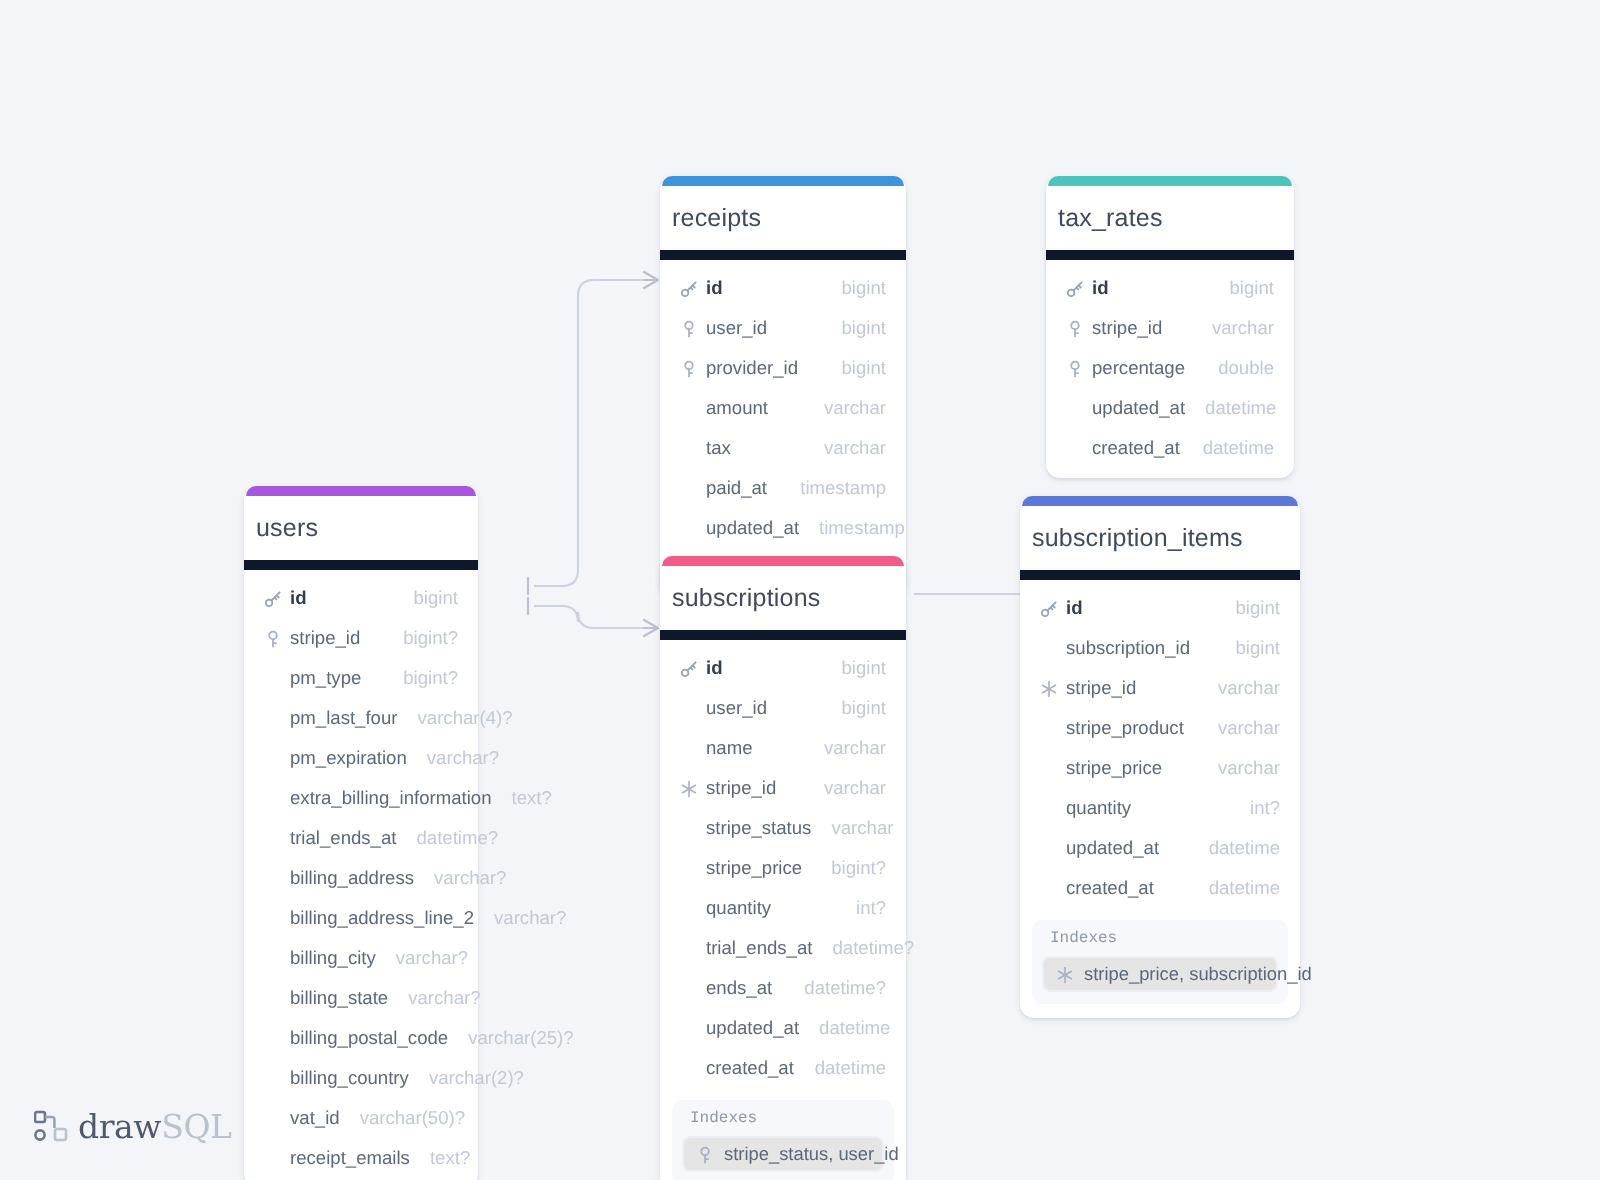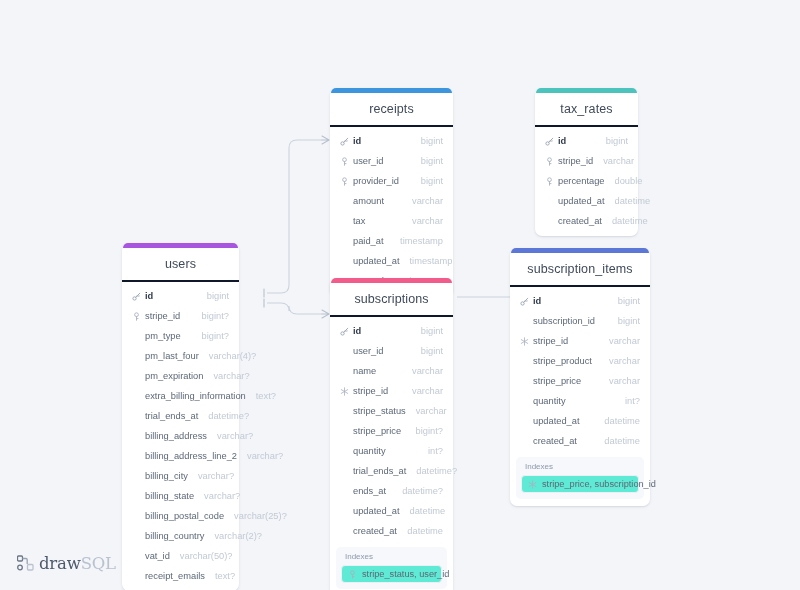--- a/index.html
+++ b/index.html
@@ -23,25 +23,24 @@
     box-shadow: 0 1px 3px rgba(30,40,70,0.10), 0 1px 1px rgba(30,40,70,0.05);
     padding-bottom: 5px;
     z-index: 2;
   }
   .accent {
     height: 5px;
     border-radius: 5px 5px 0 0;
     margin: 0 1px;
   }
   .node-title {
-    text-align: center;
     font-size: 12.5px;
     color: #3f4a5a;
     padding: 9px 6px 9px;
-    border-bottom: 2px solid #0f172a;
+    border-bottom: 5px solid #0f172a;
     letter-spacing: .1px;
   }
   .cols { padding: 4px 0 0; }
   .col-row {
     display: flex;
     align-items: center;
     height: 20px;
     padding: 0 10px 0 9px;
     font-size: 9.3px;
     white-space: nowrap;
@@ -62,23 +61,24 @@
   .idx-box {
     margin: 6px 6px 2px;
     background: #f6f8fb;
     border-radius: 5px;
     padding: 5px 5px 6px;
   }
   .idx-title {
     font-size: 8px;
     color: #8e99ab;
     padding: 0 4px 4px;
+    font-family: Liberation Mono, monospace;
   }
   .idx-item {
-    background: #5eead4;
+    background: #e5e5e5;
     border: 1px solid #eceff4;
     border-radius: 4px;
     font-size: 9.2px;
     color: #5d6878;
     padding: 3px 5px;
     display: flex;
     align-items: center;
     white-space: nowrap;
   }
   .idx-item .col-ic { margin-right: 4px; }
@@ -266,21 +266,21 @@
             <span class="col-name">updated_at</span>
             <span class="col-type">timestamp</span>
           </div>
           <div class="col-row">
             <span class="col-ic"></span>
             <span class="col-name">created_at</span>
             <span class="col-type">timestamp</span>
           </div>
         </div>
       </div>
-      <div class="table-node" style="left: 535px; top: 88px; width: 103px;">
+      <div class="table-node" style="left: 523px; top: 88px; width: 124px;">
         <div class="accent" style="background: rgb(76, 195, 189);"></div>
         <div class="node-title">tax_rates</div>
         <div class="cols">
           <div class="col-row pk">
             <span class="col-ic">
               <svg width="9" height="9" viewBox="0 0 12 12">
                 <circle cx="3.4" cy="8.6" r="2.2" fill="none" stroke="#9aa4b3" stroke-width="1.2"></circle>
                 <path d="M5 7 L10.4 1.6 M8.4 3.6 L9.8 5 M7 5 L8.3 6.3" fill="none" stroke="#9aa4b3" stroke-width="1.2" stroke-linecap="round"></path>
               </svg>
             </span>

